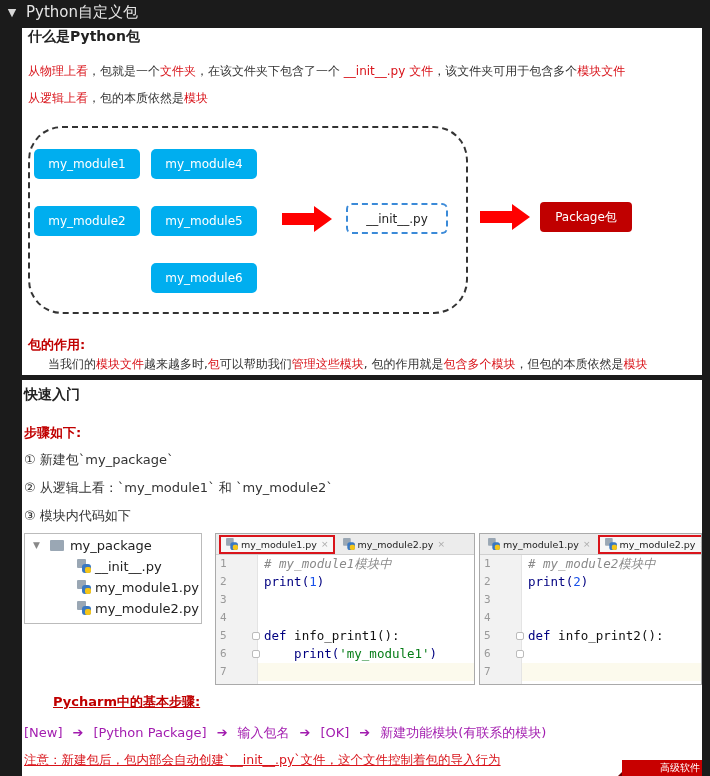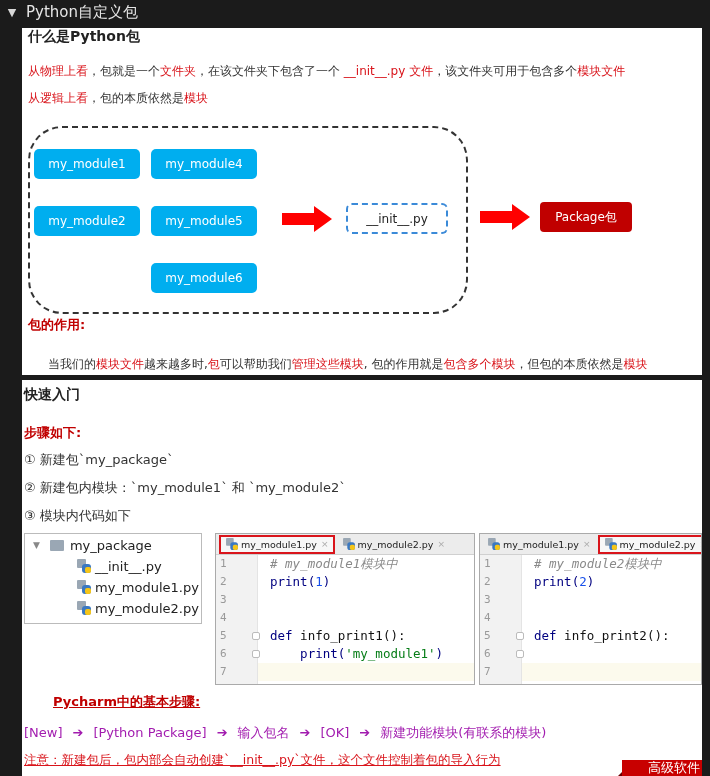--- a/index.html
+++ b/index.html
@@ -37,34 +37,34 @@
 
   
   .editor { position: absolute; top: 153px; height: 152px; border: 1px solid #aaa; background: #fff; overflow: hidden; font-family: "DejaVu Sans Mono", "Liberation Mono", monospace; }
   .tabs { height: 21px; background: #ececec; border-bottom: 1px solid #d0d0d0; display: flex; align-items: center; font-family: "DejaVu Sans", sans-serif; font-size: 9.5px; color: #222; }
   .tab { display: flex; align-items: center; height: 19px; padding: 0 4px; margin-left: 3px; }
   .tab.active { border: 2px solid #d9141b; background: #f7f7f7; }
   .tab .x { color: #aaa; margin-left: 4px; font-size: 9px; }
   .tab .pyico { transform: scale(0.85); margin-right: 2px; }
   .gutter { position: absolute; left: 0; top: 21px; bottom: 0; width: 42px; background: #f2f2f2; border-right: 1px solid #e4e4e4; }
   .ln { position: absolute; left: 4px; font-size: 11px; color: #999; height: 18px; line-height: 18px; }
-  .code { position: absolute; left: 48px; font-size: 12.5px; height: 18px; line-height: 18px; white-space: pre; color: #111; margin-left: 6px; }
+  .code { position: absolute; left: 48px; font-size: 12.5px; height: 18px; line-height: 18px; white-space: pre; color: #111; }
   .cur { position: absolute; left: 0; right: 0; height: 18px; background: #fcfaed; }
   .cmt { color: #8a8a8a; font-style: italic; }
   .kw { color: #000080; }
   .num { color: #1750eb; }
   .str { color: #067d17; }
   .fold { position: absolute; left: 36px; width: 8px; height: 8px; border: 1px solid #bbb; border-radius: 2px; background: #fff; }
 
   .nav-row { position: absolute; left: 2px; top: 344px; font-size: 13px; color: #a21caf; white-space: nowrap; }
   .nav-row .arr { font-weight: bold; margin: 0 10px; }
   .note { position: absolute; left: 2px; top: 372px; font-size: 12.5px; color: #d9141b; text-decoration: underline; white-space: nowrap; }
 
   .badge { position: absolute; right: 0; top: 760px; width: 92px; height: 16px; }
-  .badge .red { position: absolute; right: 8px; top: 0; width: 80px; height: 16px; background: #c80000; color: #fff; font-size: 13px; font-family: "DejaVu Serif", serif; text-align: right; padding-right: 2px; line-height: 16px; }
+  .badge .red { position: absolute; right: 8px; top: 0; width: 80px; height: 16px; background: #c80000; color: #fff; font-size: 10px; font-family: "DejaVu Serif", serif; text-align: right; padding-right: 2px; line-height: 16px; }
   .badge .wedge { position: absolute; left: 0; top: 0; width: 0; height: 0; border-bottom: 16px solid #6a0000; border-left: 16px solid transparent; }
   .badge .dark { position: absolute; right: 0; top: 0; width: 8px; height: 16px; background: #1b1b1b; }
 </style>
 </head>
 <body>
 
 <div class="header">
   <span class="tri">▼</span>
   <span class="title">Python自定义包</span>
 </div>
@@ -83,29 +83,29 @@
 
   <svg class="arrow" style="left:260px; top:178px;" viewBox="0 0 50 26">
     <polygon points="0,7 32,7 32,0 50,13 32,26 32,19 0,19" fill="#ff0000"></polygon>
   </svg>
   <div class="init-box">__init__.py</div>
   <svg class="arrow" style="left:458px; top:176px;" viewBox="0 0 50 26">
     <polygon points="0,7 32,7 32,0 50,13 32,26 32,19 0,19" fill="#ff0000"></polygon>
   </svg>
   <div class="pkg">Package包</div>
 
-  <div class="line bold-red" style="top:288px;">包的作用:</div>
+  <div class="line bold-red" style="top:308px;">包的作用:</div>
   <div class="line" style="top:328px; left:26px;"><span>当我们的</span><span class="red">模块文件</span><span>越来越多时,</span><span class="red">包</span><span>可以帮助我们</span><span class="red">管理这些模块</span><span>, 包的作用就是</span><span class="red">包含多个模块</span><span>，但包的本质依然是</span><span class="red">模块</span></div>
 </div>
 
 <div class="panel" id="panel2">
   <div class="h-title" style="top:6px; left:2px;">快速入门</div>
   <div class="line bold-red" style="top:44px; left:2px;">步骤如下:</div>
   <div class="line" style="top:71px; left:2px; font-size:13px;">① 新建包`my_package`</div>
-  <div class="line" style="top:99px; left:2px; font-size:13px;">② 新建包内模块：`my_module1` 和 `my_module2`</div>
+  <div class="line" style="top:99px; left:2px; font-size:13px;">② 从逻辑上看：`my_module1` 和 `my_module2`</div>
   <div class="line" style="top:127px; left:2px; font-size:13px;">③ 模块内代码如下</div>
 
   <div class="tree">
     <div class="row" style="left:8px; top:1px;">
       <span style="font-size:9px; color:#888; margin-right:10px;">▼</span>
       <span class="folder"></span>
       <span>my_package</span>
     </div>
     <div class="row" style="left:52px; top:22px;">
       <span class="pyico">

